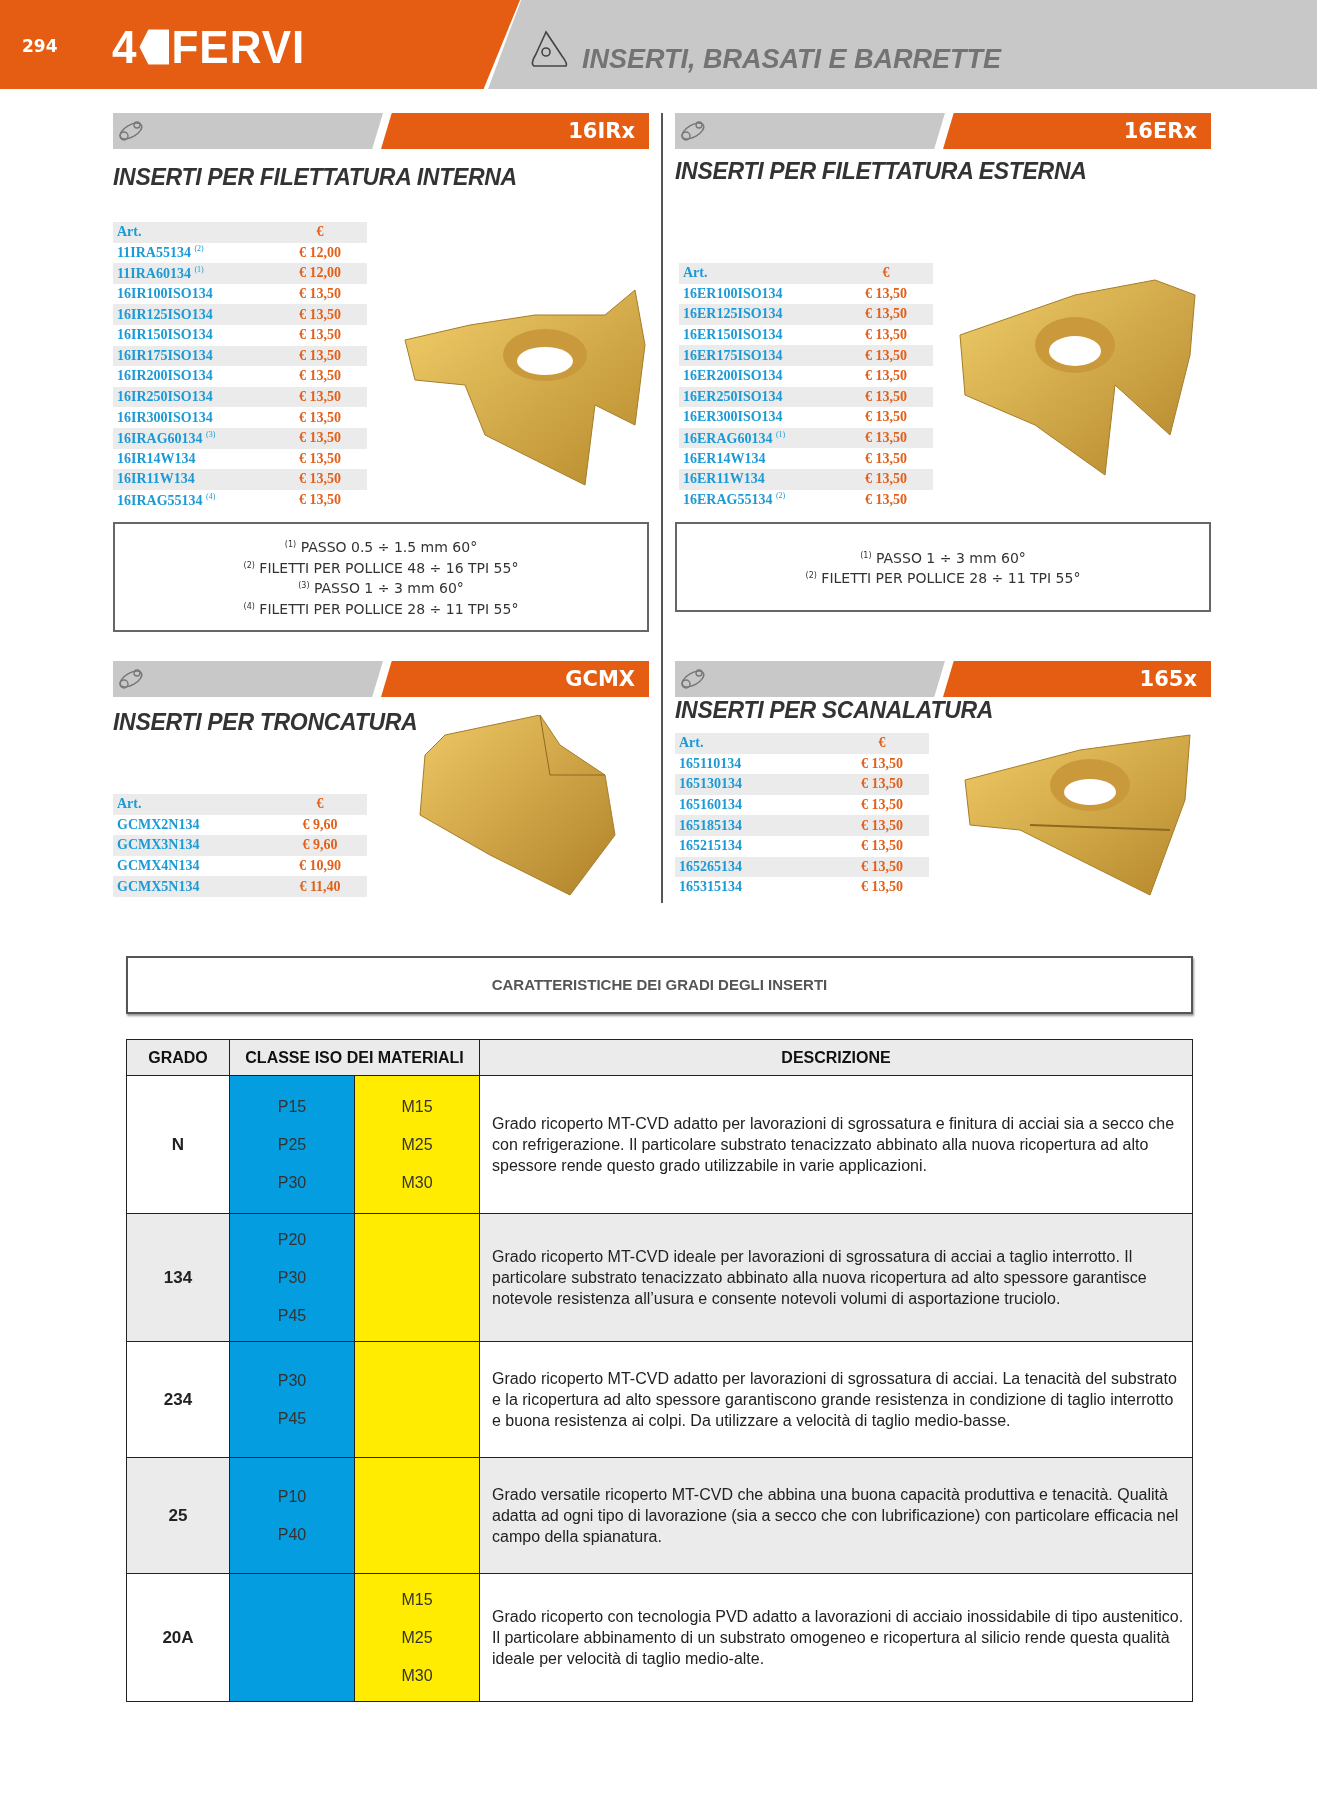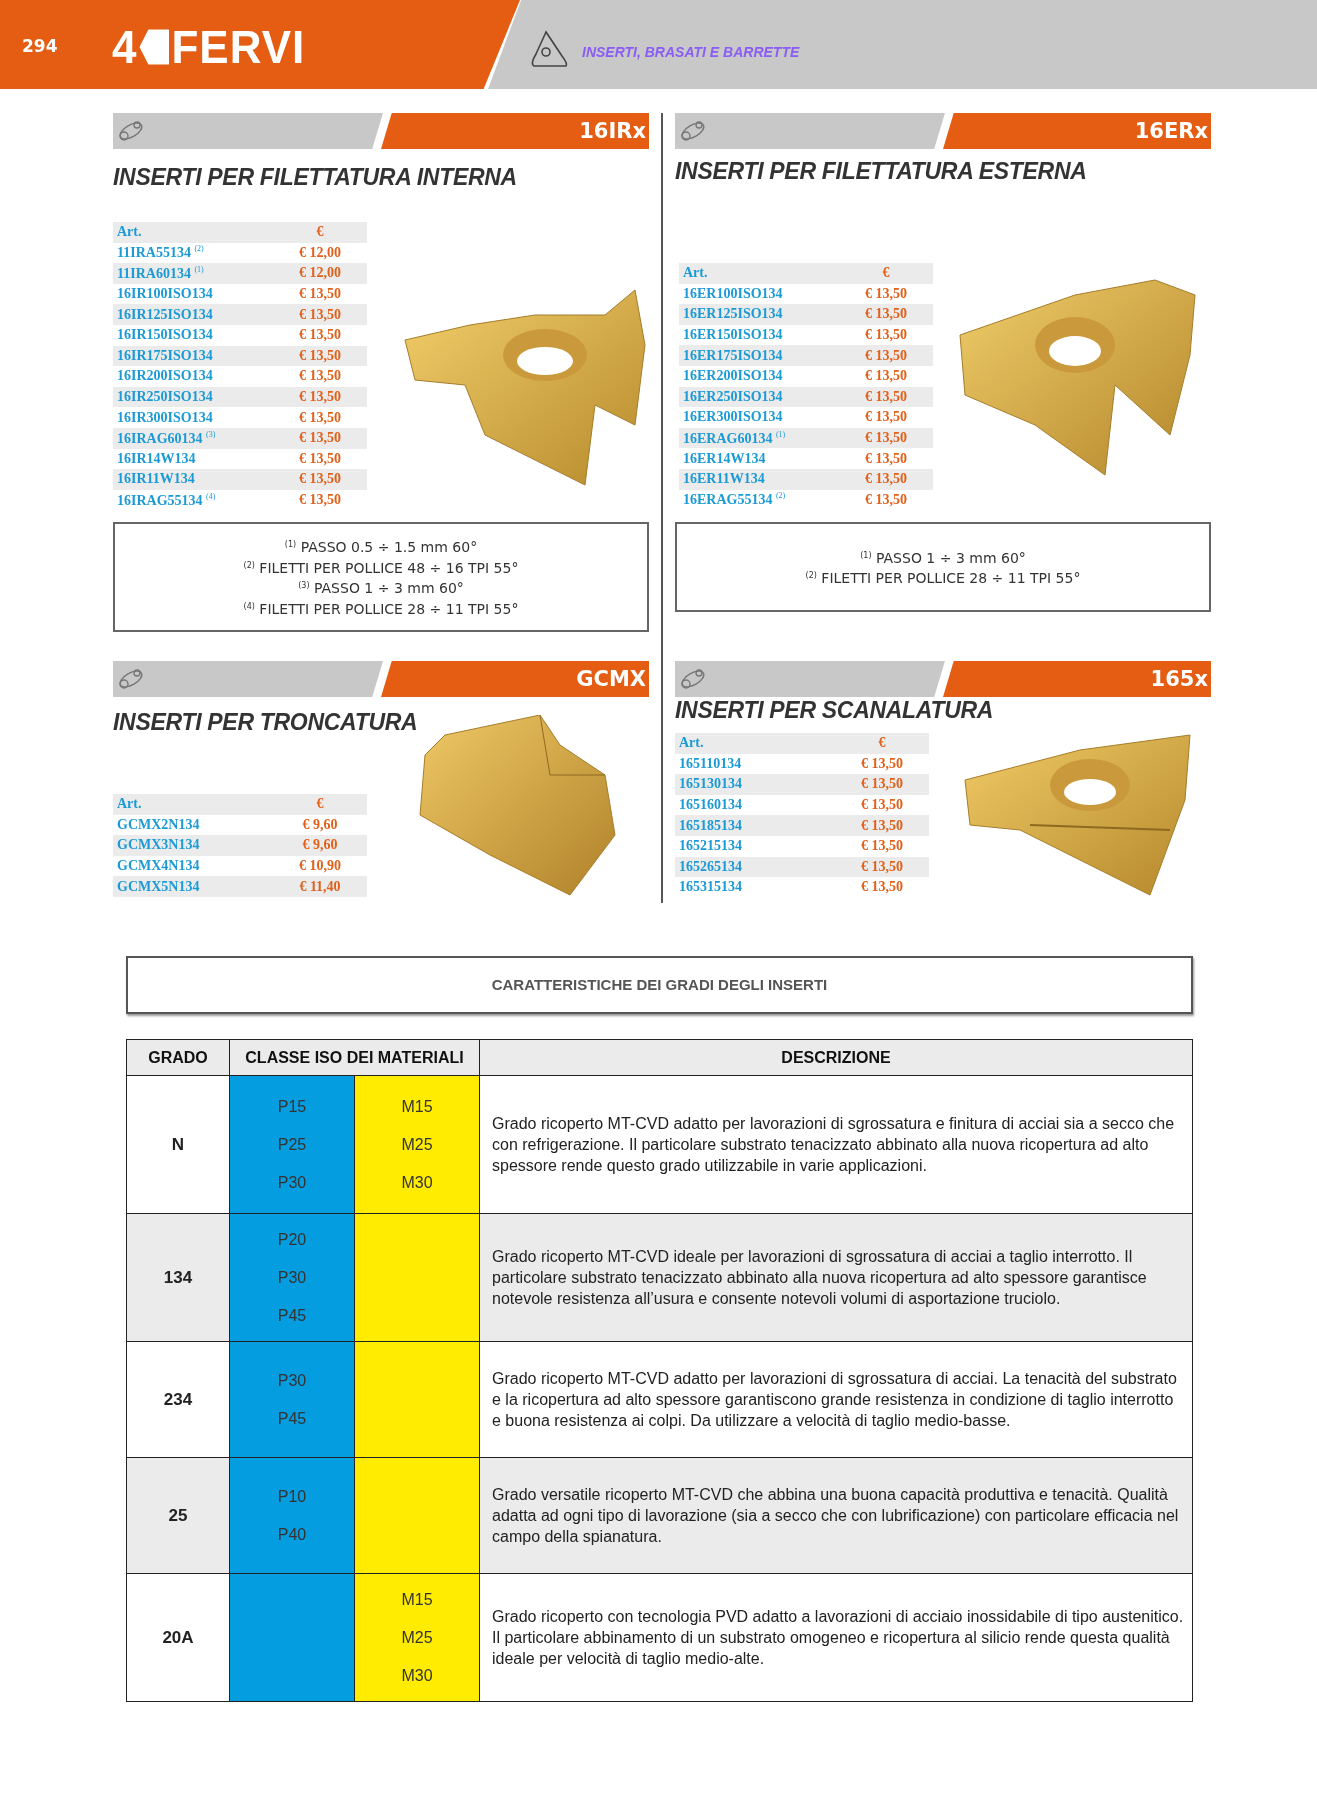--- a/index.html
+++ b/index.html
@@ -3,25 +3,25 @@
 <meta charset="utf-8">
 <style>
 *{box-sizing:border-box;margin:0;padding:0}
 body{width:1317px;height:1800px;background:#fff;font-family:"DejaVu Sans",sans-serif;position:relative;overflow:hidden;color:#222}
 .abs{position:absolute}
 .hdr-orange{left:0;top:0;width:520px;height:89px;background:#e45d12;clip-path:polygon(0 0,100% 0,93% 100%,0 100%)}
 .hdr-grey{left:488px;top:0;width:829px;height:89px;background:#c8c8c8;clip-path:polygon(4% 0,100% 0,100% 100%,0 100%)}
 .pagenum{left:22px;top:36px;color:#fff;font-weight:bold;font-size:17px}
 .logo{left:112px;top:22px;color:#fff;font-weight:bold;font-size:44px;letter-spacing:1px;font-family:"Liberation Sans",sans-serif;transform:scaleY(1.05)}
 .logo .box{display:inline-block;width:30px;height:34px;background:#fff;margin:0 2px;vertical-align:-2px;clip-path:polygon(30% 0,100% 0,100% 100%,30% 100%,0 50%)}
-.section-title{left:582px;top:44px;font-size:14px;font-weight:bold;font-style:italic;color:#8b5cf6;font-family:"Liberation Sans",sans-serif}
+.section-title{left:582px;top:44px;font-size:27px;font-weight:bold;font-style:italic;color:#737373;font-family:"Liberation Sans",sans-serif}
 .hdr-icon{left:526px;top:30px}
 .band{height:36px}
 .band-grey{background:#c8c8c8;clip-path:polygon(0 0,100% 0,96% 100%,0 100%)}
-.band-orange{background:#e45d12;clip-path:polygon(4% 0,100% 0,100% 100%,0 100%);color:#fff;font-weight:bold;font-size:21px;text-align:right;padding-right:3px;line-height:36px}
+.band-orange{background:#e45d12;clip-path:polygon(4% 0,100% 0,100% 100%,0 100%);color:#fff;font-weight:bold;font-size:21px;text-align:right;padding-right:14px;line-height:36px}
 .ptitle{font-size:23px;font-weight:bold;font-style:italic;color:#333;font-family:"Liberation Sans",sans-serif;letter-spacing:-0.3px}
 table.prod{border-collapse:collapse;font-family:Liberation Serif, serif;font-size:14px;font-weight:bold}
 table.prod td{height:20.6px;padding:0 4px;white-space:nowrap}
 table.prod tr:nth-child(odd) td{background:#ebebeb}
 table.prod td.art{color:#1c9ad6;width:160px}
 table.prod td.price{color:#e2601a;text-align:center;width:94px}
 table.prod sup{font-size:8px;font-weight:normal;vertical-align:6px}
 .notebox{border:2px solid #666;text-align:center;font-size:14px;color:#333;display:flex;flex-direction:column;justify-content:center;line-height:18.5px}
 .notebox sup{font-size:8px;vertical-align:5px}
 .vdiv{left:661px;width:2px;background:#555}

